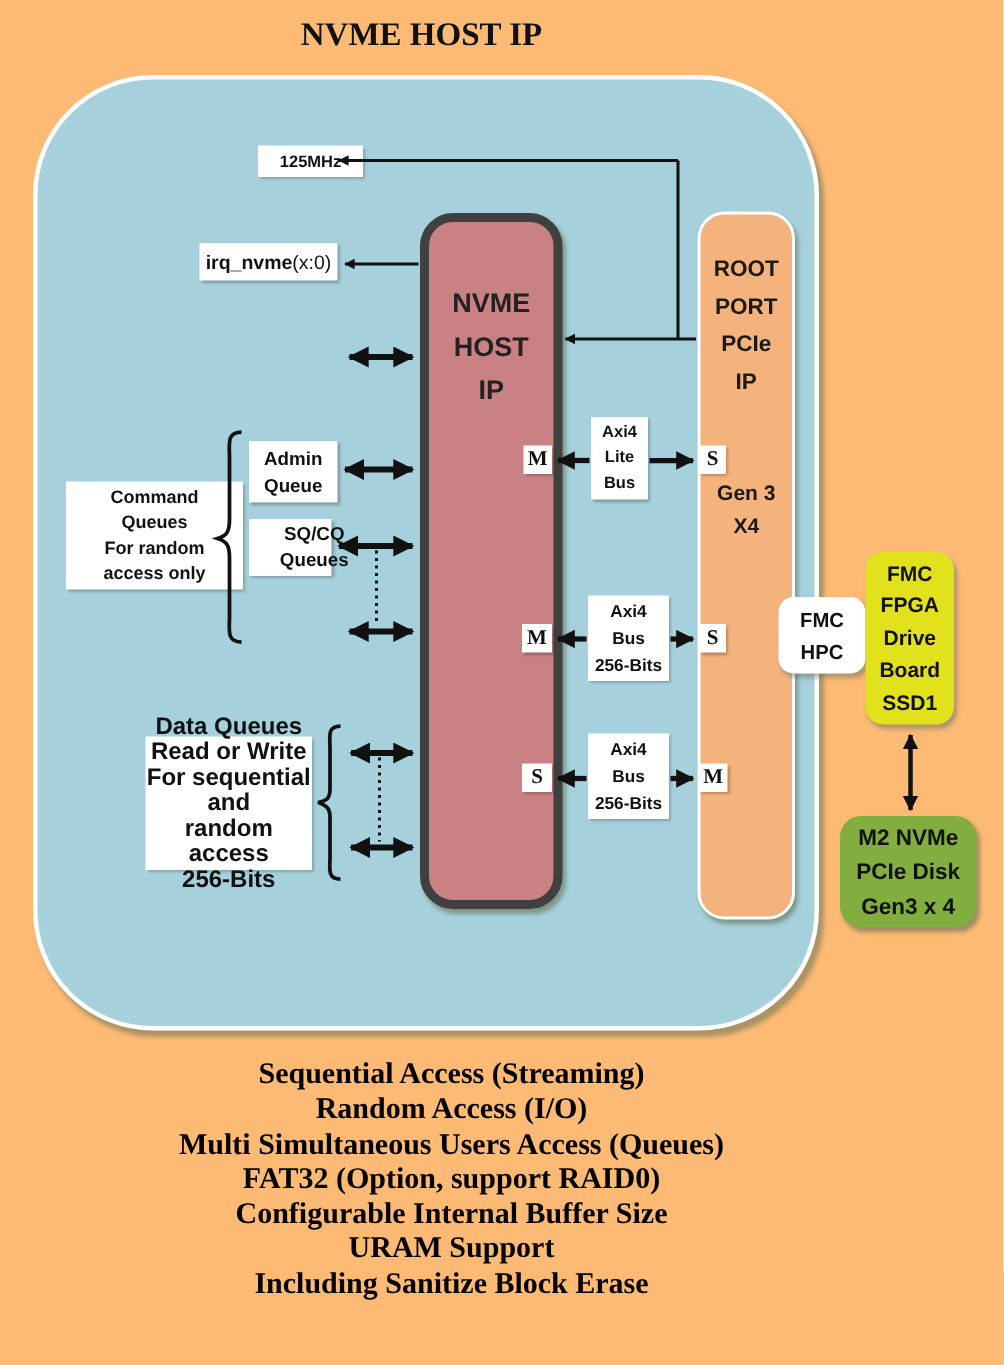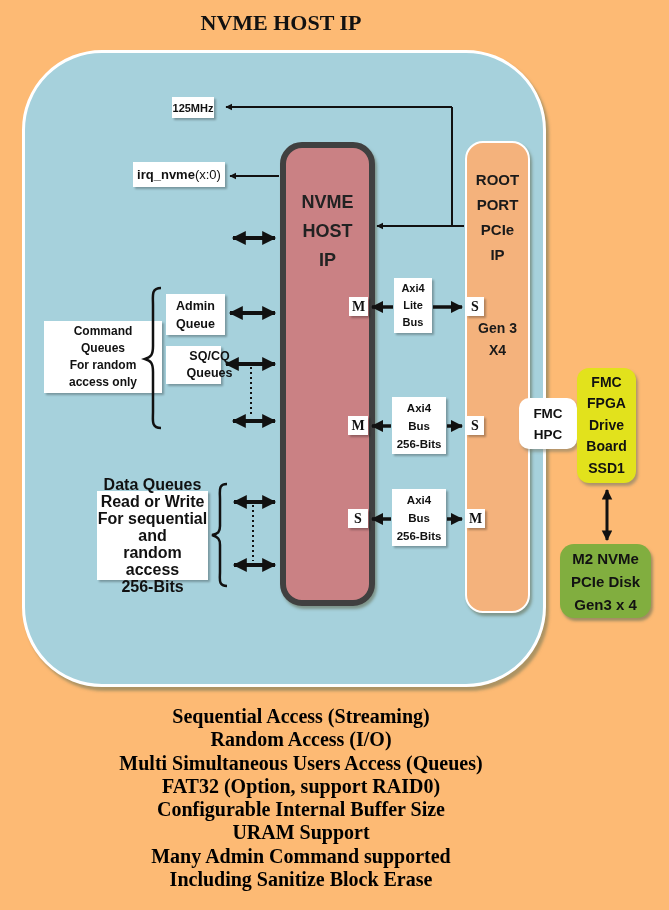--- a/index.html
+++ b/index.html
@@ -12,21 +12,21 @@
               font-weight:bold;font-size:22px;color:#111;text-align:center;}
 
   #panel{left:22px;top:50px;width:524px;height:637px;background:#a6d1dc;
          border:3px solid #ffffff;border-radius:80px;
          box-shadow:3px 4px 3px rgba(105,115,85,0.55);}
 
   .whitebox{background:#ffffff;color:#111;font-weight:bold;
             box-shadow:1.5px 1.5px 2px rgba(0,0,0,0.28);
             display:flex;align-items:center;justify-content:center;text-align:center;}
 
-  #clock-box{left:172px;top:97px;width:42px;height:21px;font-size:11px;}
+  #clock-box{left:172px;top:97px;width:70px;height:21px;font-size:11px;}
   #irq-box{left:133px;top:162px;width:92px;height:25px;font-size:13px;}
   #irq-box .norm{font-weight:normal;}
   #config-bus-box{left:48px;top:206px;width:181px;height:58px;font-size:11.5px;line-height:18px;}
   #command-queues-box{left:44px;top:321px;width:118px;height:72px;font-size:12px;line-height:17px;}
   #admin-queue-box{left:166px;top:294px;width:59px;height:41px;font-size:12.5px;line-height:18px;}
   #sqcq-box{left:166px;top:346px;width:55px;height:38px;font-size:12.5px;line-height:17px;padding-left:32px;}
   #data-queues-box{left:97px;top:491px;width:111px;height:89px;font-size:16px;line-height:17px;}
 
   #nvme-box{left:280px;top:142px;width:95px;height:464px;background:#ca8184;
             border:6px solid #404040;border-radius:22px;
@@ -156,21 +156,20 @@
 PCIe Disk
 Gen3 x 4</div>
 
   <div id="feature-list" class="abs">
     <div>Sequential Access (Streaming)</div>
     <div>Random Access (I/O)</div>
     <div>Multi Simultaneous Users Access (Queues)</div>
     <div>FAT32 (Option, support RAID0)</div>
     <div>Configurable Internal Buffer Size</div>
     <div>URAM Support</div>
-    <div>Many Admin Command supported</div>
     <div>Including Sanitize Block Erase</div>
   </div>
 
   <svg id="connector-layer" width="669" height="910" viewBox="0 0 669 910">
     <defs>
       <marker id="ah" markerWidth="3.6" markerHeight="3.6" refX="3.2" refY="1.75" orient="auto-start-reverse" markerUnits="strokeWidth">
         <path d="M0,0 L3.5,1.75 L0,3.5 z" fill="#111"></path>
       </marker>
     </defs>
     <g stroke="#111" fill="none">

